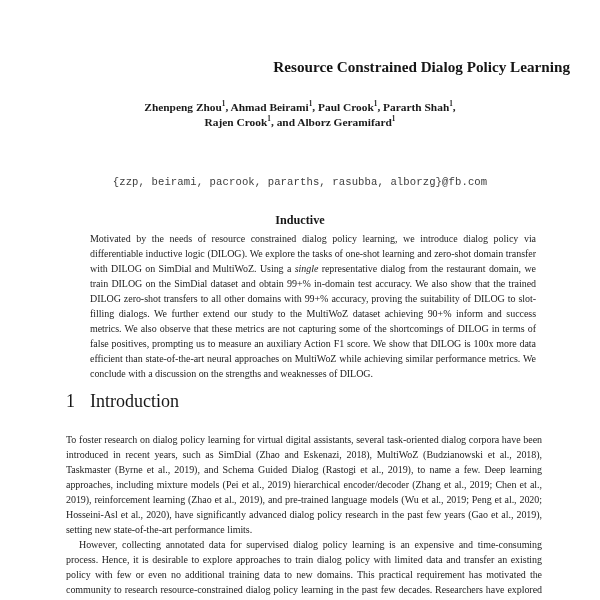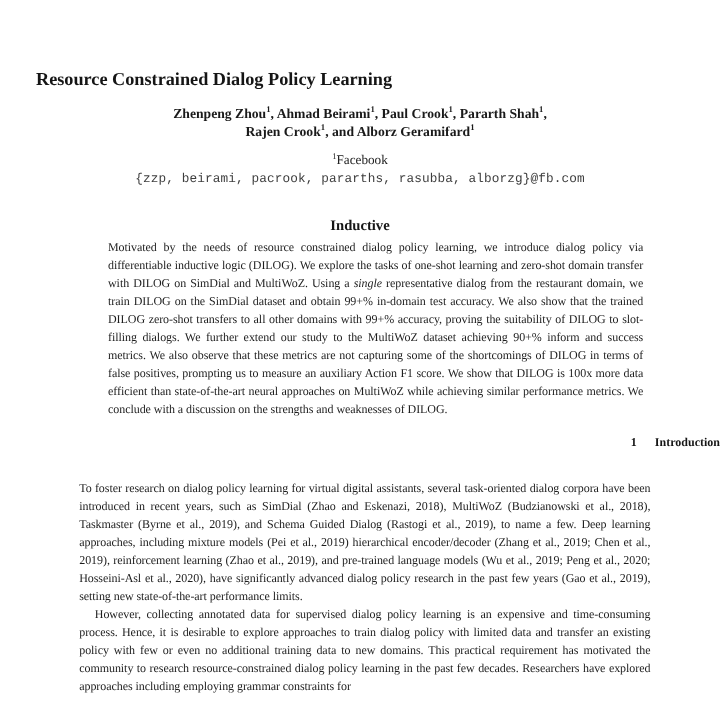--- a/index.html
+++ b/index.html
@@ -11,28 +11,28 @@
     position: relative;
     width: 600px;
     height: 600px;
     background: #ffffff;
     overflow: hidden;
     color: #1b1b1b;
     font-family: "Liberation Serif", serif;
   }
   .paper-title {
     margin: 58px 30px 0 30px;
-    text-align: left;
+    text-align: right;
     font-size: 15.2px;
     line-height: 18px;
     font-weight: bold;
     color: #151515;
   }
   .authors-block {
-    margin-top: 12px;
+    margin-top: 24px;
     text-align: center;
     font-size: 11.4px;
     line-height: 15px;
     font-weight: bold;
     color: #1a1a1a;
   }
   sup {
     font-size: 7.2px;
     line-height: 0;
     vertical-align: super;
@@ -44,20 +44,21 @@
     line-height: 15px;
     color: #222;
   }
   .email-line {
     text-align: center;
     font-family: "Liberation Mono", "DejaVu Sans Mono", monospace;
     font-size: 10.6px;
     line-height: 16px;
     letter-spacing: 0.1px;
     color: #3d3d3d;
+    margin-top: 44px;
   }
   .abstract-heading {
     margin-top: 23px;
     text-align: center;
     font-size: 12.2px;
     line-height: 14px;
     font-weight: bold;
     color: #161616;
   }
   .abstract-body {
@@ -67,25 +68,24 @@
     font-size: 10px;
     line-height: 15px;
     letter-spacing: -0.05px;
     color: #1d1d1d;
   }
   .abstract-body .italic {
     font-style: italic;
   }
   .section-heading {
     margin: 13px 0 0 66px;
-    font-size: 10px;
+    font-size: 18px;
     line-height: 15px;
-    font-weight: bold;
+    font-weight: normal;
     color: #161616;
-    text-align: right;
   }
   .section-heading .section-number {
     display: inline-block;
     margin-right: 15px;
   }
   .body-text {
     margin: 23px 0 0 66px;
     width: 476px;
     text-align: justify;
     font-size: 10px;
@@ -105,21 +105,20 @@
 
   <div class="paper-title">
     <span>Resource Constrained Dialog Policy Learning</span><br>
   </div>
 
   <div class="authors-block">
     <div><span>Zhenpeng Zhou</span><sup>1</sup><span>, </span><span>Ahmad Beirami</span><sup>1</sup><span>, </span><span>Paul Crook</span><sup>1</sup><span>, </span><span>Pararth Shah</span><sup>1</sup><span>,</span></div>
     <div><span>Rajen Crook</span><sup>1</sup><span>, and </span><span>Alborz Geramifard</span><sup>1</sup></div>
   </div>
 
-  <div class="affiliation-line"><sup>1</sup><span>Facebook</span></div>
 
   <div class="email-line">{zzp, beirami, pacrook, pararths, rasubba, alborzg}@fb.com</div>
 
   <div class="abstract-heading">Inductive</div>
 
   <p class="abstract-body"><span>Motivated by the needs of resource constrained dialog policy learning, we introduce dialog policy via differentiable inductive logic (DILOG). We explore the tasks of one-shot learning and zero-shot domain transfer with DILOG on SimDial and MultiWoZ. Using a </span><span class="italic">single</span><span> representative dialog from the restaurant domain, we train DILOG on the SimDial dataset and obtain 99+% in-domain test accuracy. We also show that the trained DILOG zero-shot transfers to all other domains with 99+% accuracy, proving the suitability of DILOG to slot-filling dialogs. We further extend our study to the MultiWoZ dataset achieving 90+% inform and success metrics. We also observe that these metrics are not capturing some of the shortcomings of DILOG in terms of false positives, prompting us to measure an auxiliary Action F1 score. We show that DILOG is 100x more data efficient than state-of-the-art neural approaches on MultiWoZ while achieving similar performance metrics. We conclude with a discussion on the strengths and weaknesses of DILOG.</span></p>
 
   <div class="section-heading">
     <span class="section-number">1</span><span>Introduction</span>
   </div>

